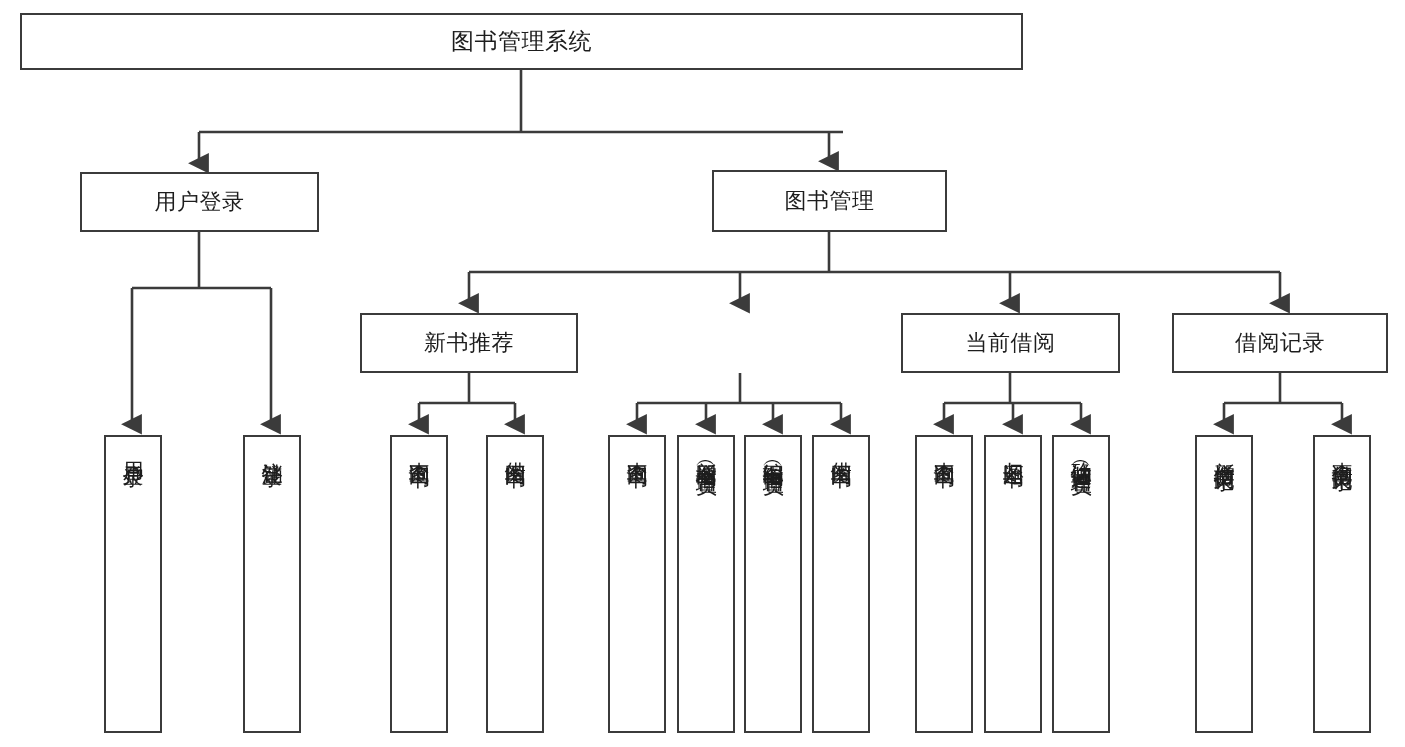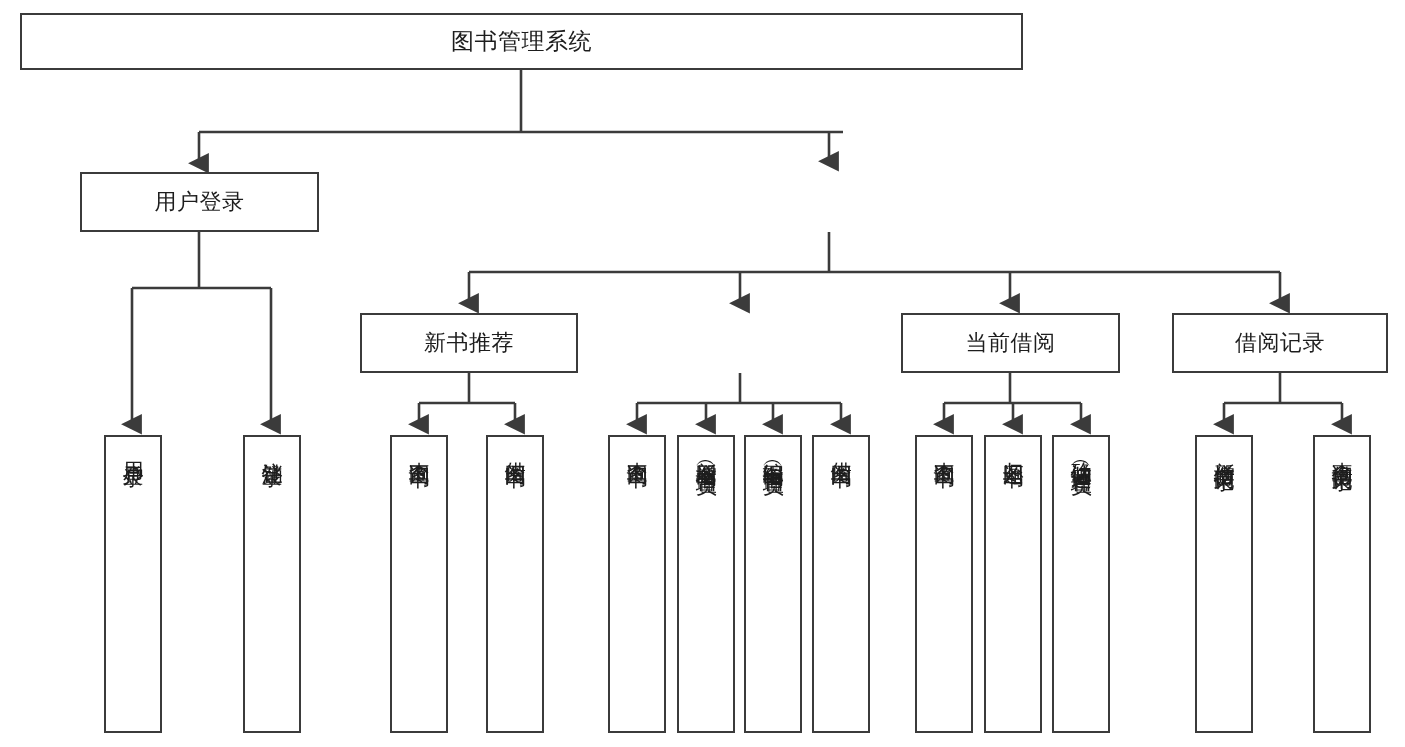--- a/index.html
+++ b/index.html
@@ -121,20 +121,23 @@
   </svg>
 
   <div class="node h-node" id="n-root" style="left:20px;top:13px;width:1003px;height:57px;">
     <span class="lbl">图书管理系统</span>
   </div>
 
   <div class="node h-node" style="left:80px;top:172px;width:239px;height:60px;">
     <span class="lbl">用户登录</span>
   </div>
 
+  <div class="node h-node" style="left:712px;top:170px;width:235px;height:62px;">
+    <span class="lbl">图书管理</span>
+  </div>
 
   <div class="node h-node" style="left:360px;top:313px;width:218px;height:60px;justify-content:center;">
     <span class="lbl">新书推荐</span>
   </div>
 
 
   <div class="node h-node" style="left:901px;top:313px;width:219px;height:60px;">
     <span class="lbl">当前借阅</span>
   </div>
 

